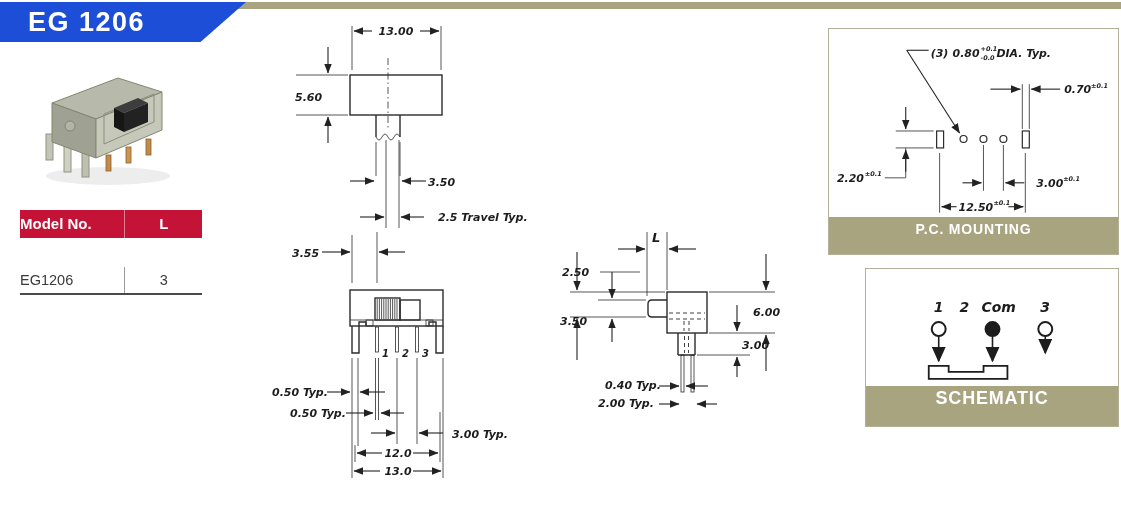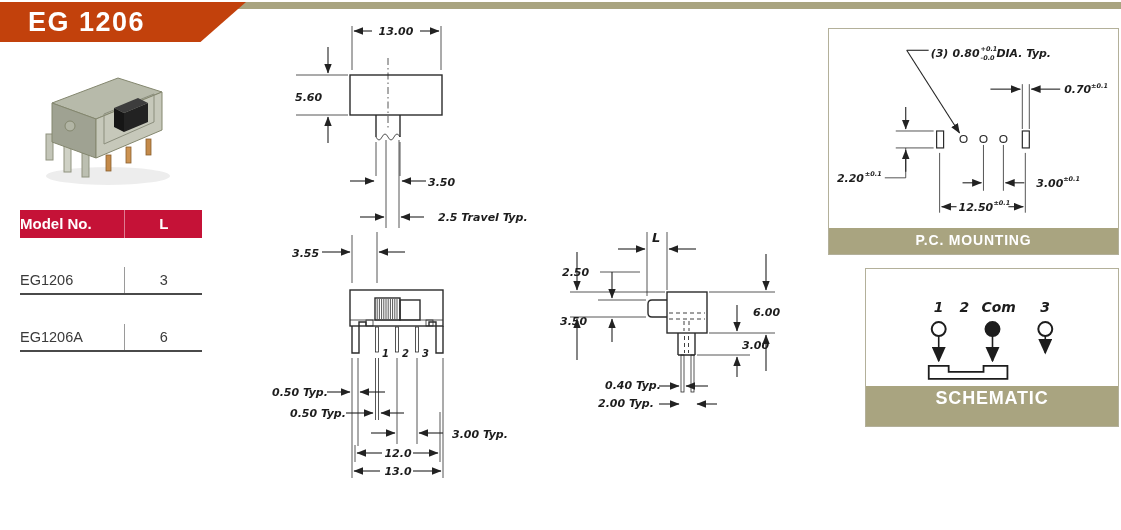--- a/index.html
+++ b/index.html
@@ -1,39 +1,39 @@
 <!DOCTYPE html>
 <html><head>
 <meta charset="utf-8">
 <style>
   html,body{margin:0;padding:0;background:#fff;}
   #canvas{position:relative;width:1121px;height:530px;background:#ffffff;overflow:hidden;
           font-family:"Liberation Sans",sans-serif;}
   .abs{position:absolute;}
   
   #top-rule{left:0;top:2px;width:1121px;height:7px;background:#a9a480;}
-  #banner{left:0;top:2px;width:246px;height:40px;background:#c2410c;
+  #banner{left:0;top:2px;width:246px;height:40px;background:#1d4ed8;
           clip-path:polygon(0 0,100% 0,81.5% 100%,0 100%);}
   #banner .t{position:absolute;left:28px;top:5px;color:#fff;font-size:27px;font-weight:bold;
              letter-spacing:1.5px;}
   
   #model-table{left:20px;top:210px;width:182px;font-size:14.5px;color:#3a3a3a;}
   #model-table .hdr{display:flex;background:#c51237;color:#fff;font-weight:bold;height:28px;
                     line-height:28px;font-size:15px;}
   #model-table .hdr .c2{border-left:1px solid rgba(255,255,255,.45);}
   #model-table .row{display:flex;height:26px;line-height:26px;border-bottom:2px solid #4a4a4a;margin-top:29px;}
   #model-table .c1{width:105px;text-align:left;}
   #model-table .c2{width:77px;text-align:center;border-left:1px solid #9a9a9a;}
   .hdr .c2{border-left-color:rgba(255,255,255,.45);}
   
   .panel{border:1px solid #b3b09a;background:#fff;}
   .panel .foot{position:absolute;left:0;right:0;bottom:0;background:#a9a480;color:#fff;
                font-weight:bold;text-align:center;letter-spacing:.8px;}
   #pc-box{left:828px;top:28px;width:289px;height:225px;}
-  #pc-box .foot{height:26px;line-height:25px;font-size:14px;}
+  #pc-box .foot{height:37px;line-height:25px;font-size:14px;}
   #sch-box{left:865px;top:268px;width:252px;height:157px;}
   #sch-box .foot{height:40px;line-height:24px;font-size:18px;}
   
   svg{display:block;}
   .ln{stroke:#2b2b2b;stroke-width:1.4;fill:none;}
   .thin{stroke:#2b2b2b;stroke-width:.8;fill:none;}
   .dim{stroke:#222;stroke-width:1.1;fill:none;}
   .dsh{stroke:#2b2b2b;stroke-width:.9;fill:none;stroke-dasharray:4 3;}
   .cl{stroke:#2b2b2b;stroke-width:.8;fill:none;stroke-dasharray:7 3 1.5 3;}
   text{fill:#1d1d1d;font-family:"DejaVu Sans",sans-serif;font-style:italic;font-weight:bold;}
@@ -83,24 +83,20 @@
   </svg>
 
   <div class="abs" id="model-table">
     <div class="hdr">
       <div class="c1">Model No.</div>
       <div class="c2">L</div>
     </div>
     <div class="row">
       <div class="c1">EG1206</div>
       <div class="c2">3</div>
-    </div>
-    <div class="row">
-      <div class="c1">EG1206A</div>
-      <div class="c2">6</div>
     </div>
   </div>
 
   <svg class="abs" style="left:270px;top:18px" width="540" height="500" viewBox="270 18 540 500">
     <defs>
       <marker id="ah" markerWidth="9" markerHeight="7" refX="8.5" refY="3.5" orient="auto">
         <path d="M0,0 L9,3.5 L0,7 Z" fill="#222"></path>
       </marker>
     </defs>
 

